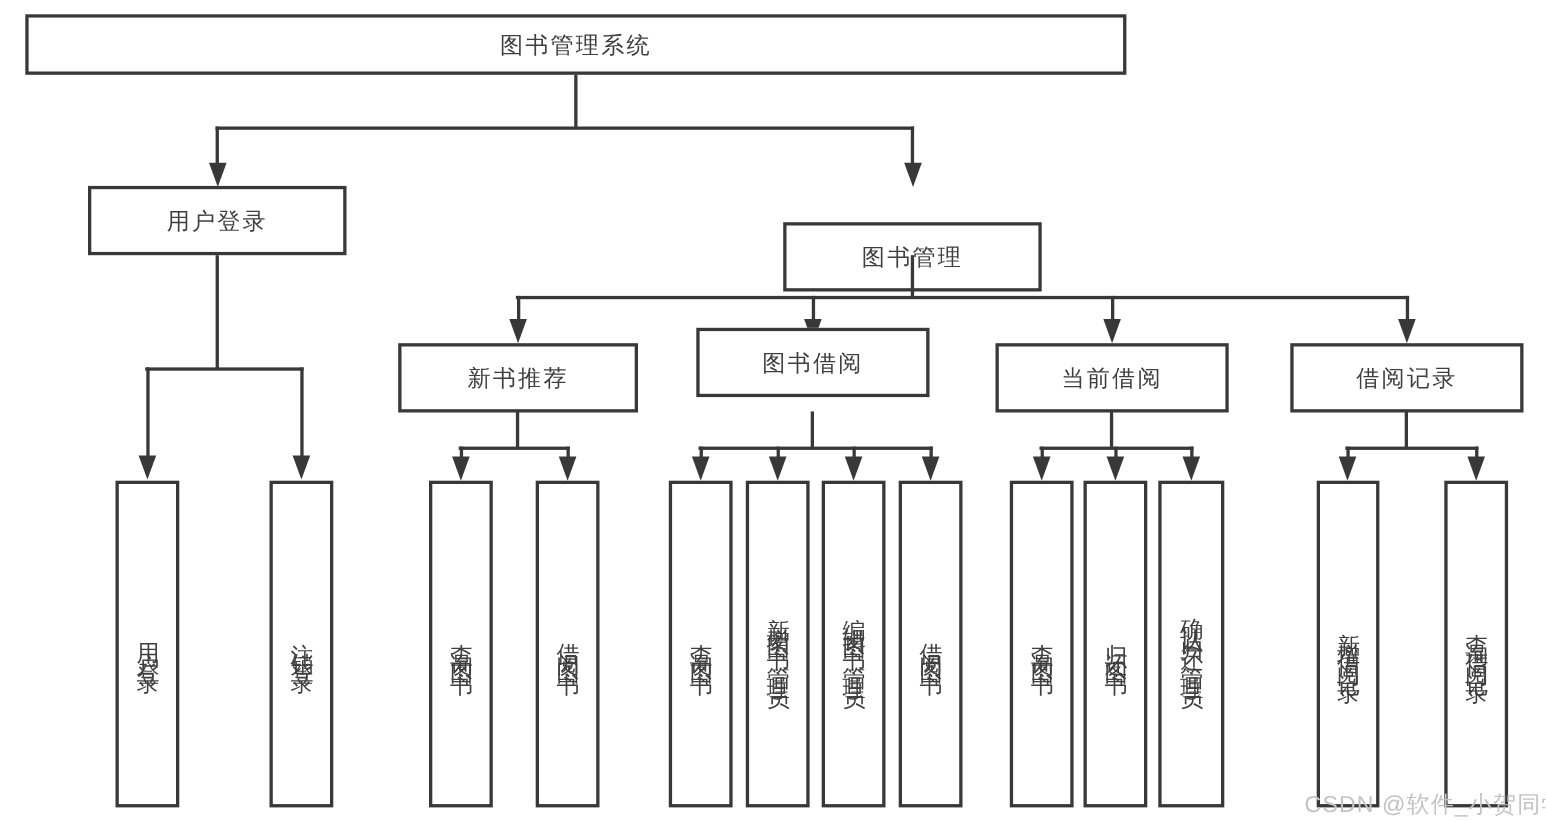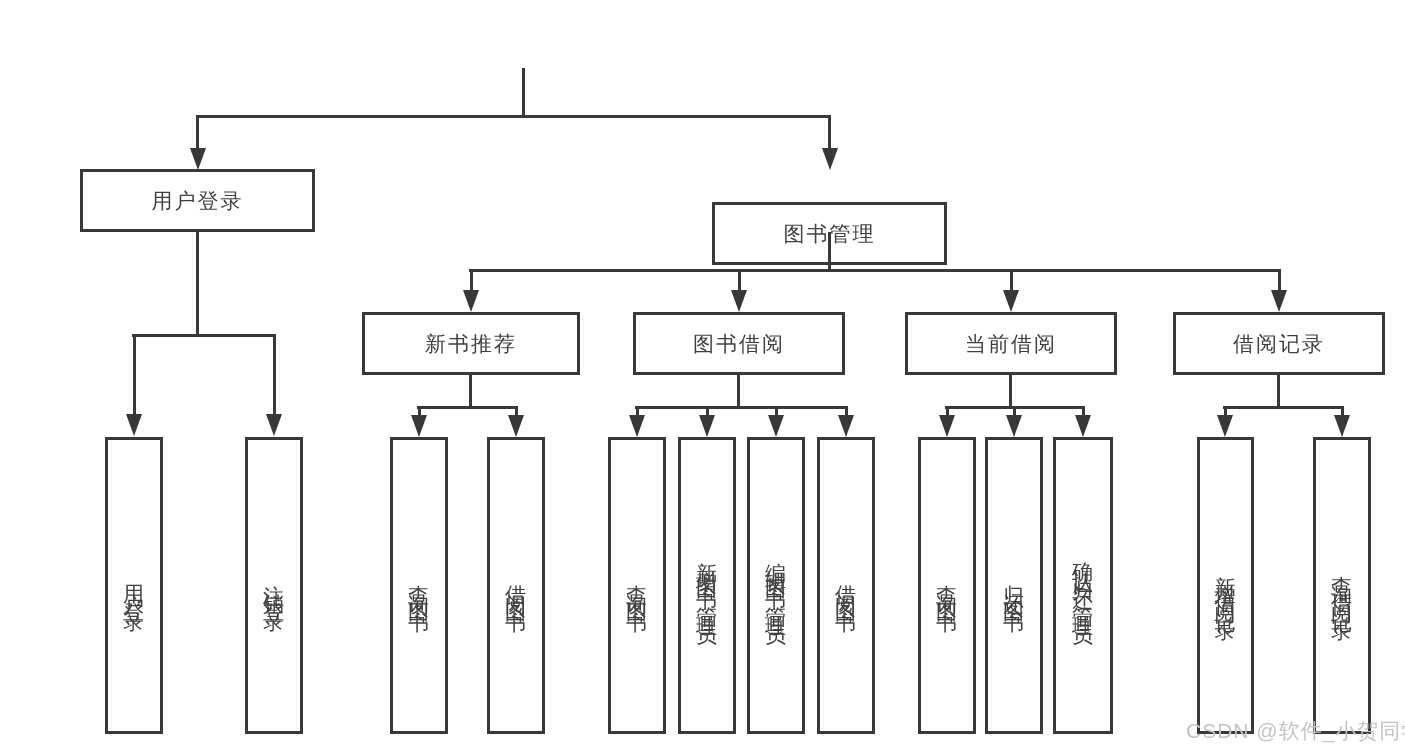--- a/index.html
+++ b/index.html
@@ -48,20 +48,23 @@
     position:absolute;left:1186px;top:717px;
     font-size:21px;color:var(--watermark);
     white-space:nowrap;z-index:5;letter-spacing:1px;
   }
 </style>
 </head>
 <body>
 
 <div class="stage">
 
+  <div class="box h-box" style="left:23px;top:13px;width:1001px;height:55px;">
+    <span>图书管理系统</span>
+  </div>
 
   <div class="vline" style="left:522px;top:68px;height:49px;"></div>
   <div class="hline" style="left:196px;top:115px;width:635px;"></div>
   <div class="down-arrow" style="left:189.5px;top:115px;height:55px;"></div>
   <div class="down-arrow" style="left:821.5px;top:115px;height:55px;"></div>
 
   <div class="box h-box" style="left:80px;top:169px;width:235px;height:63px;">
     <span>用户登录</span>
   </div>
   <div class="box h-box" style="left:712px;top:169px;width:235px;height:63px;margin-top:33px;">
@@ -76,21 +79,21 @@
   <div class="vline" style="left:828px;top:232px;height:39px;"></div>
   <div class="hline" style="left:469px;top:269px;width:812px;"></div>
   <div class="down-arrow" style="left:463px;top:269px;height:43px;"></div>
   <div class="down-arrow" style="left:731px;top:269px;height:43px;"></div>
   <div class="down-arrow" style="left:1003px;top:269px;height:43px;"></div>
   <div class="down-arrow" style="left:1271px;top:269px;height:43px;"></div>
 
   <div class="box h-box" style="left:362px;top:312px;width:218px;height:63px;">
     <span>新书推荐</span>
   </div>
-  <div class="box h-box" style="left:633px;top:312px;width:212px;height:63px;">
+  <div class="box h-box" style="left:633px;top:298px;width:212px;height:63px;">
     <span>图书借阅</span>
   </div>
   <div class="box h-box" style="left:905px;top:312px;width:212px;height:63px;">
     <span>当前借阅</span>
   </div>
   <div class="box h-box" style="left:1173px;top:312px;width:212px;height:63px;">
     <span>借阅记录</span>
   </div>
 
   <div class="vline" style="left:469px;top:374px;height:34px;"></div>

